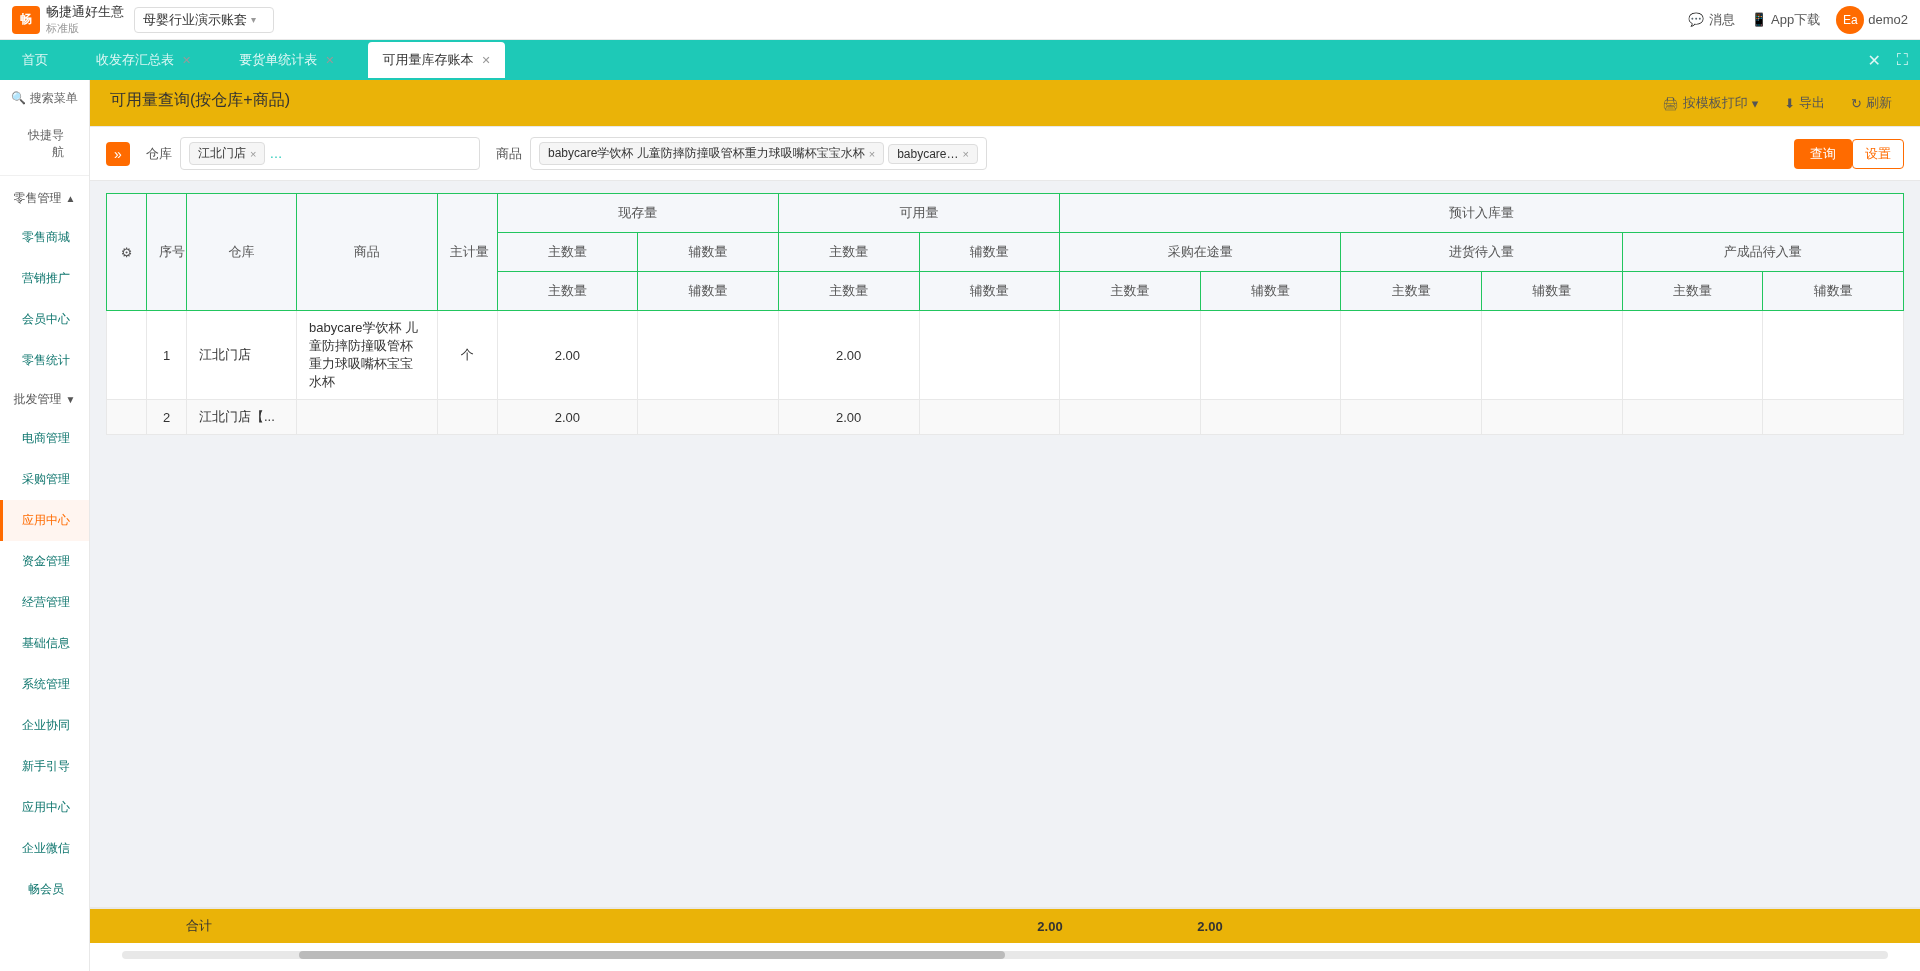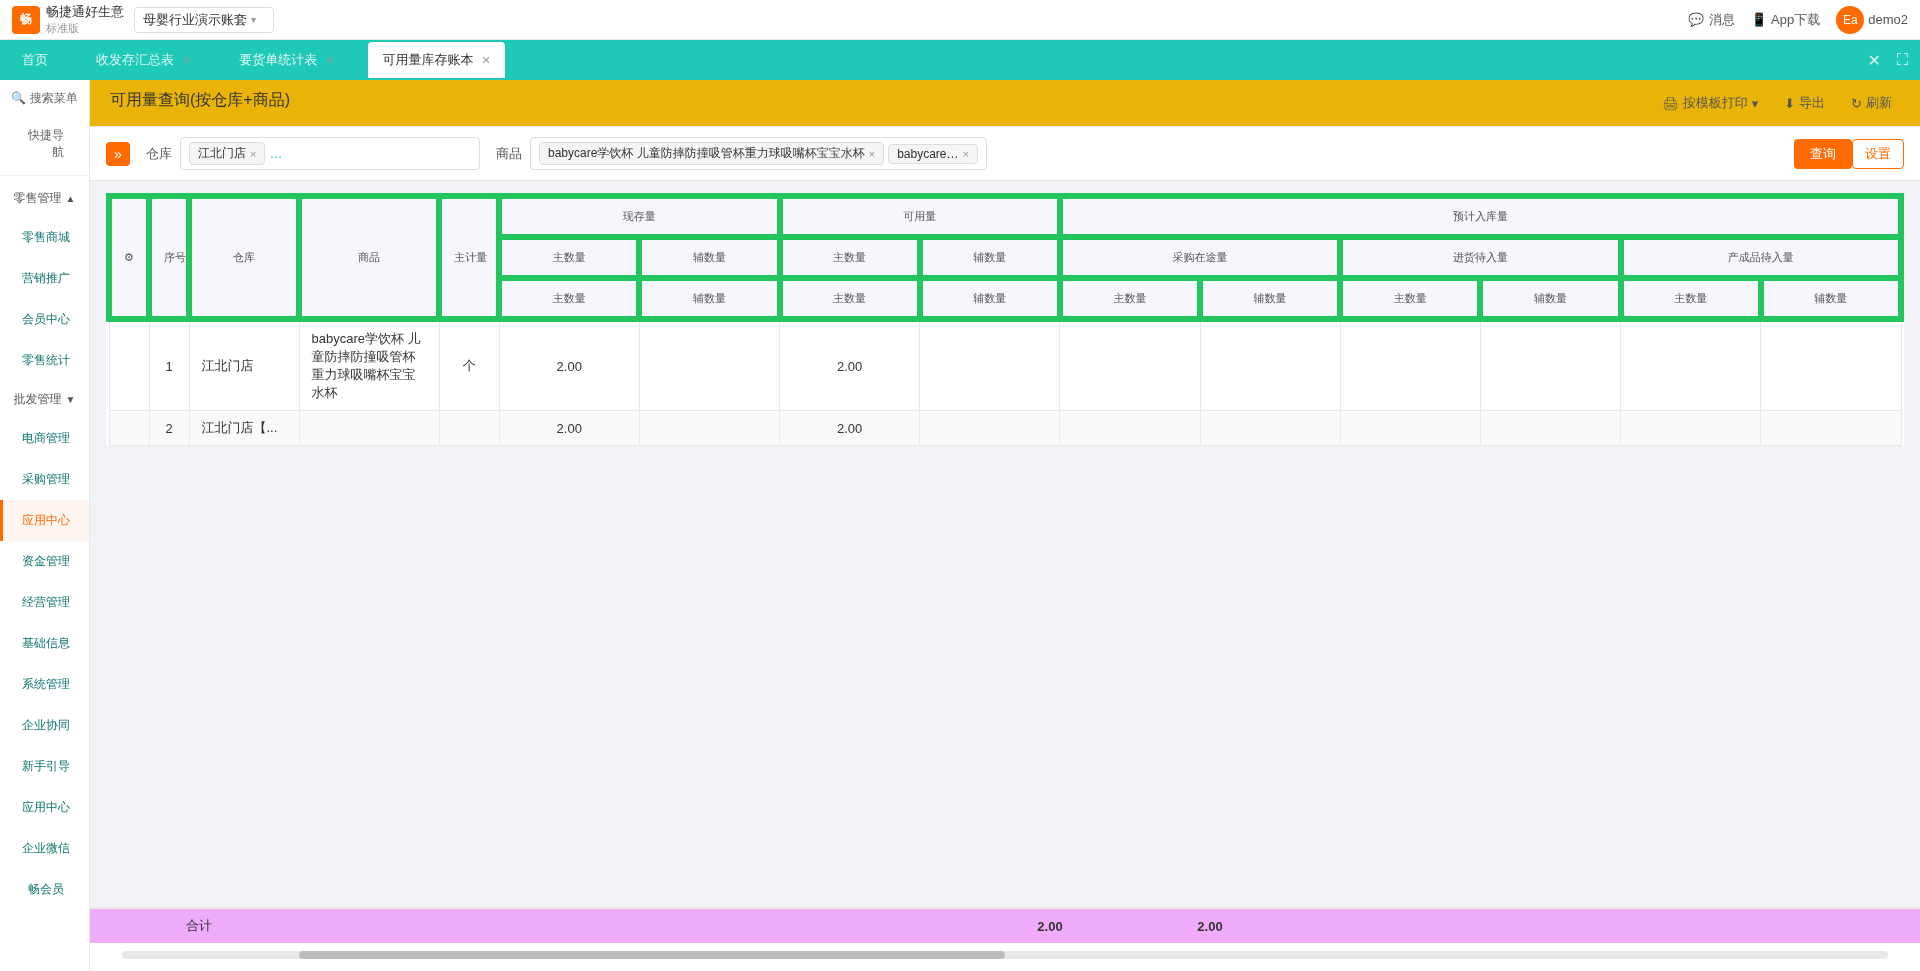--- a/index.html
+++ b/index.html
@@ -129,24 +129,24 @@
     .btn-query { background: #ff6b00; color: white; border: none; border-radius: 4px; padding: 6px 16px; cursor: pointer; font-size: 13px; }
     .btn-settings { background: #fff; color: #ff6b00; border: 1px solid #ff6b00; border-radius: 4px; padding: 5px 12px; cursor: pointer; font-size: 13px; }
 
     
     .table-area { flex: 1; overflow: auto; padding: 12px 16px; }
     .data-table { width: 100%; border-collapse: collapse; background: #fff; border: 1px solid #e8e8e8; }
     .data-table th {
       background: #f5f7fa;
       padding: 10px 12px;
       text-align: center;
-      font-size: 11px;
+      font-size: 13px;
       font-weight: 500;
       color: #555;
-      border: 6px solid #22c55e;
+      border: 1px solid #22c55e;
       white-space: nowrap;
     }
     .data-table td {
       padding: 8px 12px;
       text-align: center;
       font-size: 13px;
       color: #333;
       border: 1px solid #e8e8e8;
     }
     .data-table td.left { text-align: left; }
@@ -154,21 +154,21 @@
     
     .scroll-track { height: 8px; background: #e8e8e8; border-radius: 4px; margin: 4px 16px; }
     .scroll-thumb { height: 8px; background: #bbb; border-radius: 4px; width: 40%; margin-left: 10%; }
 
     
     .bottom-area { background: #fff; border-top: 1px solid #e8e8e8; }
     .total-row {
       display: flex;
       align-items: center;
       padding: 8px 16px;
-      background: #f0abfc;
+      background: #eab308;
       border-top: 1px solid #e8e8e8;
     }
 
     
     .data-table { table-layout: fixed; }
     .data-table .col-settings { width: 40px; }
     .data-table .col-no { width: 40px; }
     .data-table .col-wh { width: 110px; }
     .data-table .col-goods { width: auto; }
     .data-table .col-unit-col { width: 60px; }

